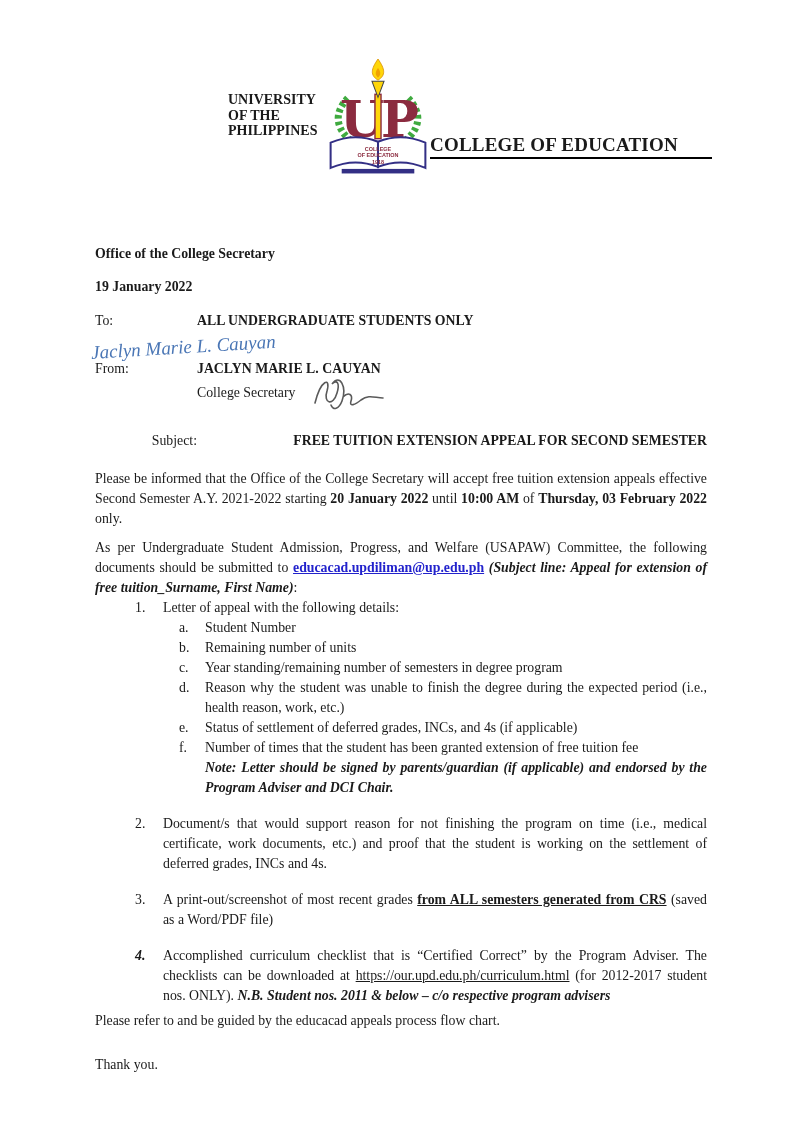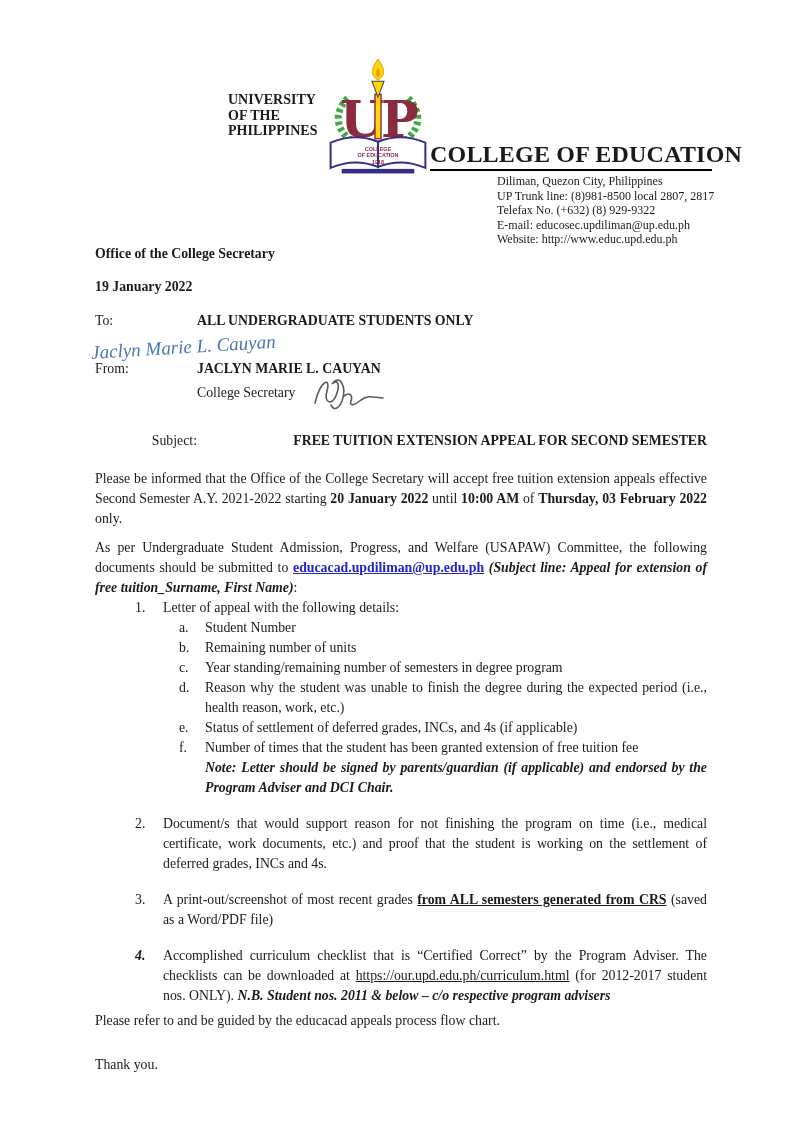--- a/index.html
+++ b/index.html
@@ -14,22 +14,22 @@
     position:relative;overflow:hidden;
   }
   
   .letterhead{position:absolute;left:0;top:0;width:800px;height:252px;}
   .univ-name{
     position:absolute;left:228px;top:92px;width:103px;
     font-weight:bold;font-size:14px;line-height:15.5px;
   }
   .logo{position:absolute;left:317px;top:56px;}
   .college-title{
-    position:absolute;left:430px;top:141px;width:282px;
-    font-size:24px;font-weight:bold;letter-spacing:.2px;white-space:nowrap;
+    position:absolute;left:430px;top:134px;width:282px;
+    font-size:19px;font-weight:bold;letter-spacing:.2px;white-space:nowrap;
     border-bottom:2.5px solid #000;padding-bottom:1px;
   }
   .contact{
     position:absolute;left:497px;top:174px;font-size:12px;line-height:14.6px;
   }
   
   .memo{position:absolute;left:95px;top:244px;width:612px;font-size:13.8px;line-height:20px;}
   .b{font-weight:bold;}
   .bi{font-weight:bold;font-style:italic;}
   .bu{font-weight:bold;text-decoration:underline;}
@@ -99,27 +99,20 @@
       <line x1="60" y1="85" x2="60" y2="110" stroke="var(--navy)" stroke-width="1"></line>
       <rect x="24" y="112" width="72" height="4.5" fill="var(--navy)"></rect>
 
       <text x="60" y="94" text-anchor="middle" font-family="Liberation Sans, sans-serif" font-weight="bold" font-size="5.4" fill="var(--maroon)">COLLEGE</text>
       <text x="60" y="100.5" text-anchor="middle" font-family="Liberation Sans, sans-serif" font-weight="bold" font-size="5.4" fill="var(--maroon)">OF EDUCATION</text>
       <text x="60" y="107" text-anchor="middle" font-family="Liberation Sans, sans-serif" font-weight="bold" font-size="5.4" fill="var(--maroon)">1918</text>
     </svg>
 
     <h1 class="college-title">COLLEGE OF EDUCATION</h1>
 
-    <div class="contact">
-      <div>Diliman, Quezon City, Philippines</div>
-      <div>UP Trunk line: (8)981-8500 local 2807, 2817</div>
-      <div>Telefax No. (+632) (8) 929-9322</div>
-      <div>E-mail: educosec.updiliman@up.edu.ph</div>
-      <div>Website: http://www.educ.upd.edu.ph</div>
-    </div>
   </header>
 
   <main class="memo">
 
     <p class="office-line">Office of the College Secretary</p>
     <p class="date-line">19 January 2022</p>
 
     <div class="memo-row row-to">
       <span class="memo-label">To:</span>
       <span class="memo-value b">ALL UNDERGRADUATE STUDENTS ONLY</span>

